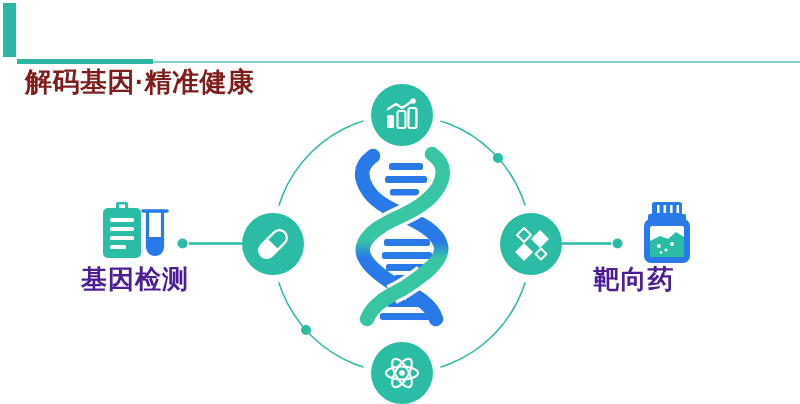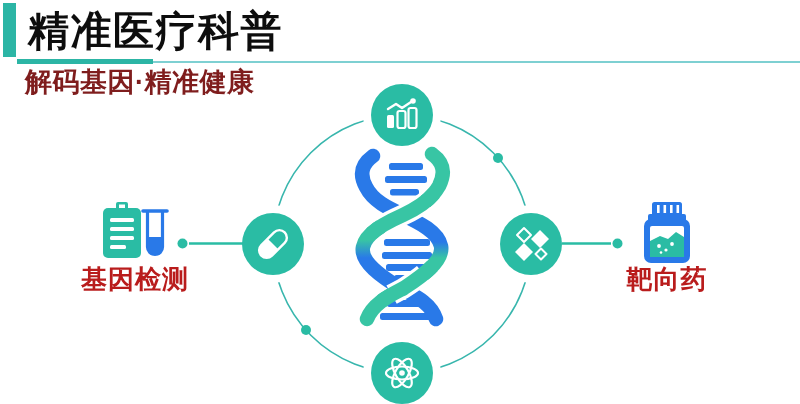--- a/index.html
+++ b/index.html
@@ -18,34 +18,33 @@
     position:absolute;left:17px;top:59px;width:136px;height:5px;background:#2cb5a5;
   }
   .rule-thin{
     position:absolute;left:153px;top:60.5px;width:647px;height:2px;background:#7ed0d2;
   }
   .page-subtitle{
     position:absolute;left:25px;top:64px;font-size:27px;font-weight:700;
     color:#7f1d1d;letter-spacing:0.5px;white-space:nowrap;
   }
   .node-label{
-    position:absolute;font-size:26px;font-weight:800;color:#b91c1c;
+    position:absolute;font-size:26px;font-weight:800;color:#4c1d95;
     letter-spacing:1px;white-space:nowrap;transform:translateX(-50%);
   }
   .label-left{left:135px;top:262px;}
-  .label-right{left:667px;top:262px;}
+  .label-right{left:634px;top:262px;}
   svg{position:absolute;left:0;top:0;}
 </style>
 </head>
 <body>
 
 <div class="stage">
 
   <div class="accent-bar"></div>
-  <div class="page-title">精准医疗科普</div>
   <div class="rule-thick"></div>
   <div class="rule-thin"></div>
   <div class="page-subtitle">解码基因·精准健康</div>
 
   <svg width="800" height="404" viewBox="0 0 800 404">
     <defs>
       <linearGradient id="gA" gradientUnits="userSpaceOnUse" x1="0" y1="242" x2="0" y2="258">
         <stop offset="0" stop-color="#2979e8"></stop>
           <stop offset="1" stop-color="#38c5a4"></stop>
       </linearGradient>

